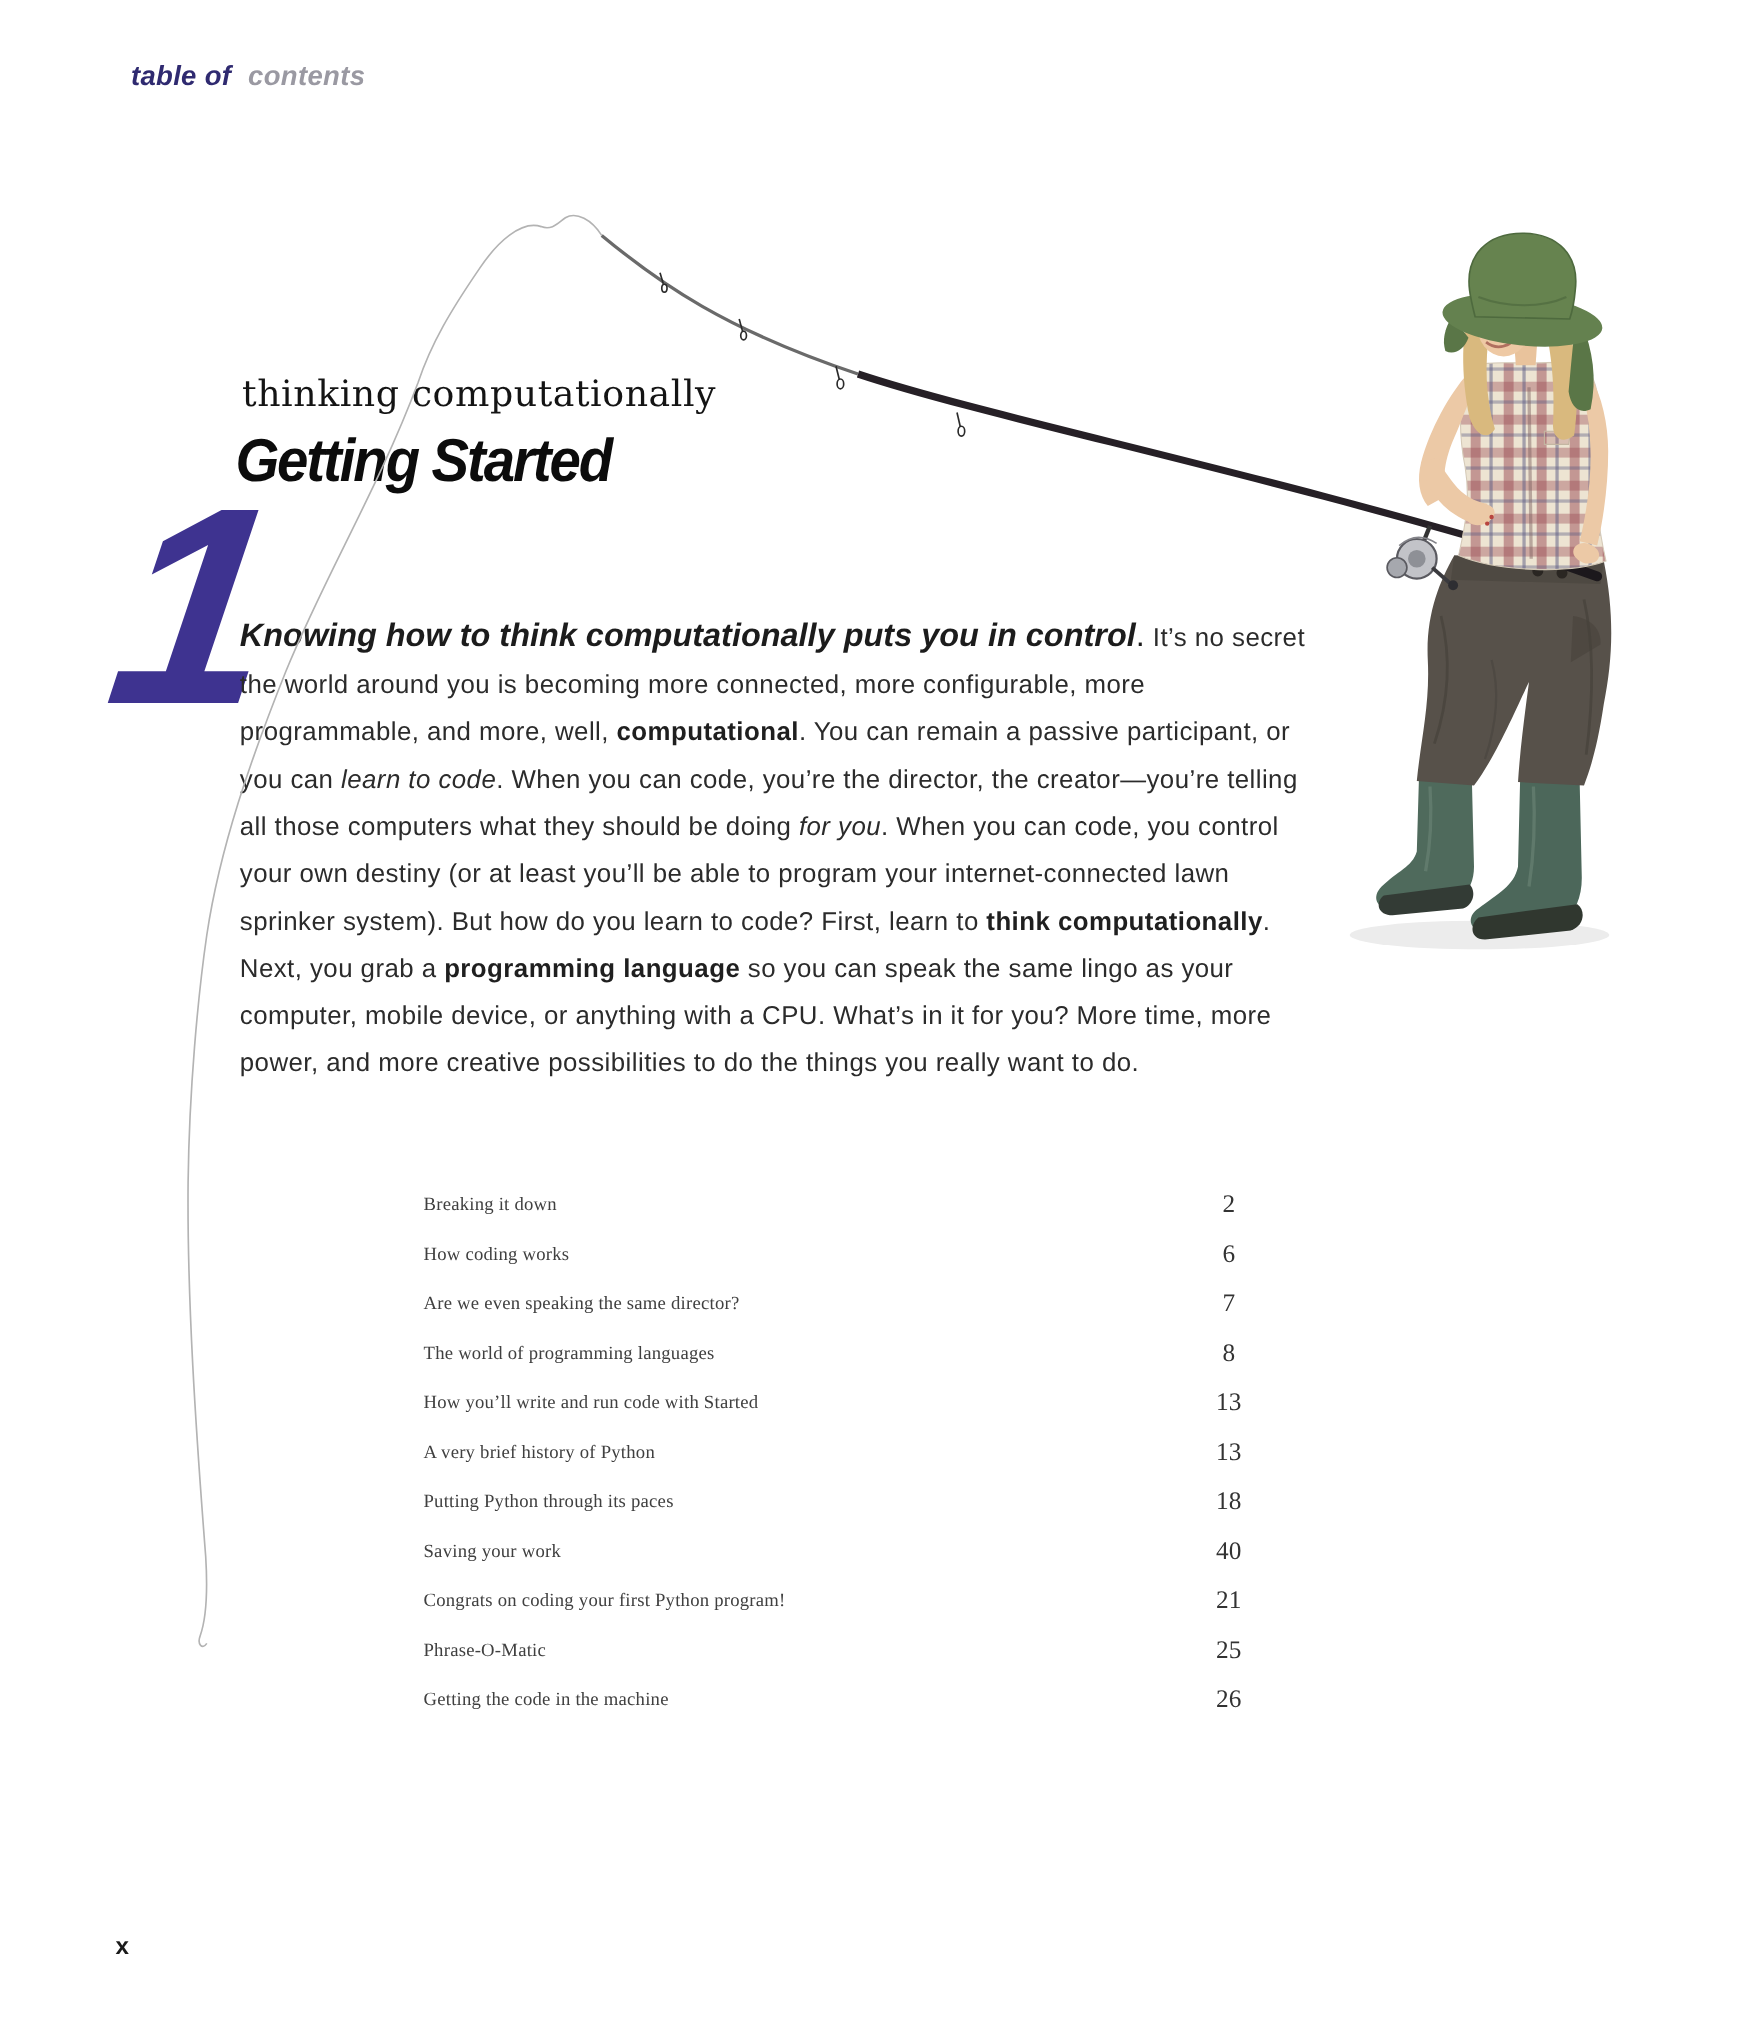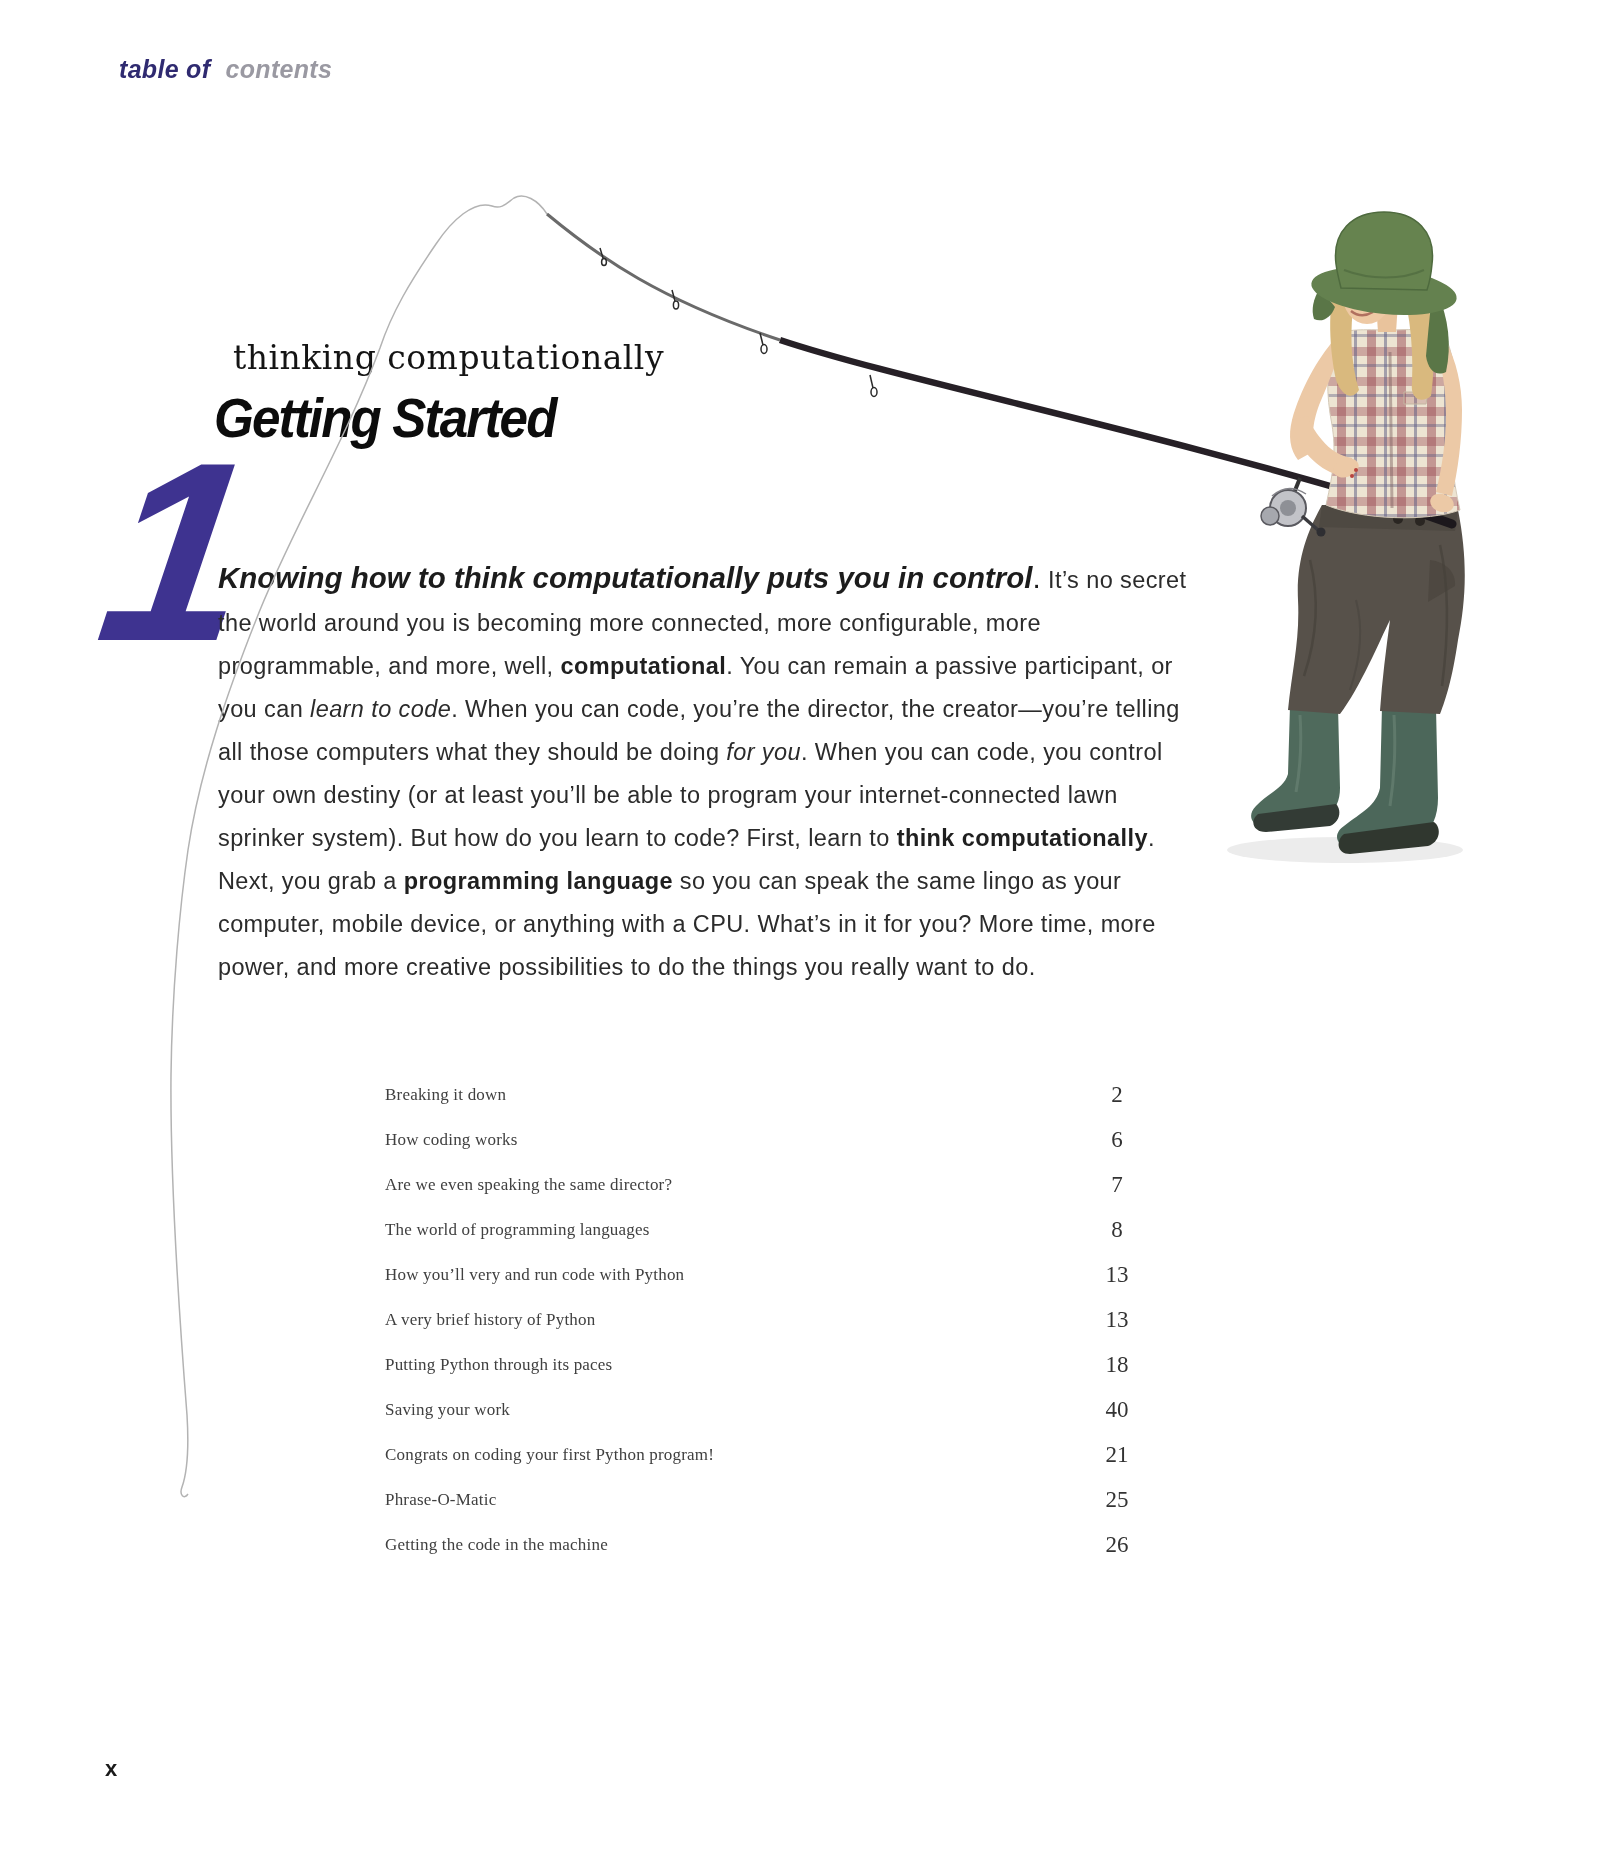--- a/index.html
+++ b/index.html
@@ -9,21 +9,21 @@
   
   .running-head{position:absolute;left:103px;top:55px;font-size:25px;font-style:italic;font-weight:bold;letter-spacing:.3px;}
   .running-head .rh-prefix{color:#2f2a70;margin-left:16px;}
   .running-head .rh-section{color:#9a99a2;margin-left:8px;}
 
   
   .chapter-number{position:absolute;left:92px;top:452px;font-size:255px;line-height:200px;
       font-weight:bold;font-style:italic;color:#3e3390;transform:skewX(-8deg);transform-origin:left bottom;}
 
   
-  .kicker{position:absolute;left:233px;top:338px;font-family:"DejaVu Serif",serif;
+  .kicker{position:absolute;left:220px;top:338px;font-family:"DejaVu Serif",serif;
       font-size:33px;color:#141414;letter-spacing:.5px;}
   .chapter-title{position:absolute;left:214px;top:386px;font-size:55px;font-weight:800;font-style:italic;
       color:#0c0c0c;letter-spacing:-2px;transform:scaleX(.93);transform-origin:left top;white-space:nowrap;}
 
   
   .intro{position:absolute;left:218px;top:556px;width:980px;font-size:23.5px;line-height:43px;
       letter-spacing:.4px;color:#2b2b2b;margin:0;}
   .intro .lead{font-size:29.5px;font-weight:bold;letter-spacing:0;color:#1c1c1c;font-style:italic;}
   .intro .lead-period{font-size:29.5px;color:#1c1c1c;}
   .intro b{font-weight:bold;color:#1f1f1f;}
@@ -55,21 +55,21 @@
   <div class="kicker">thinking computationally</div>
   <div class="chapter-title">Getting Started</div>
 
   <p class="intro"><span class="lead">Knowing how to think computationally puts you in control</span><span class="lead-period">.</span><span> It’s no secret the world around you is becoming more connected, more configurable, more programmable, and more, well, </span><b>computational</b><span>. You can remain a passive participant, or you can </span><i>learn to code</i><span>. When you can code, you’re the director, the creator—you’re telling all those computers what they should be doing </span><i>for you</i><span>. When you can code, you control your own destiny (or at least you’ll be able to program your internet-connected lawn sprinker system). But how do you learn to code? First, learn to </span><b>think computationally</b><span>. Next, you grab a </span><b>programming language</b><span> so you can speak the same lingo as your computer, mobile device, or anything with a CPU. What’s in it for you? More time, more power, and more creative possibilities to do the things you really want to do.</span></p>
 
   <div class="toc">
     <div class="toc-row"><span class="toc-title">Breaking it down</span><span class="toc-page">2</span></div>
     <div class="toc-row"><span class="toc-title">How coding works</span><span class="toc-page">6</span></div>
     <div class="toc-row"><span class="toc-title">Are we even speaking the same director?</span><span class="toc-page">7</span></div>
     <div class="toc-row"><span class="toc-title">The world of programming languages</span><span class="toc-page">8</span></div>
-    <div class="toc-row"><span class="toc-title">How you’ll very and run code with Python</span><span class="toc-page">13</span></div>
+    <div class="toc-row"><span class="toc-title">How you’ll write and run code with Started</span><span class="toc-page">13</span></div>
     <div class="toc-row"><span class="toc-title">A very brief history of Python</span><span class="toc-page">13</span></div>
     <div class="toc-row"><span class="toc-title">Putting Python through its paces</span><span class="toc-page">18</span></div>
     <div class="toc-row"><span class="toc-title">Saving your work</span><span class="toc-page">40</span></div>
     <div class="toc-row"><span class="toc-title">Congrats on coding your first Python program!</span><span class="toc-page">21</span></div>
     <div class="toc-row"><span class="toc-title">Phrase-O-Matic</span><span class="toc-page">25</span></div>
     <div class="toc-row"><span class="toc-title">Getting the code in the machine</span><span class="toc-page">26</span></div>
   </div>
 
   <div class="folio">x</div>
 

